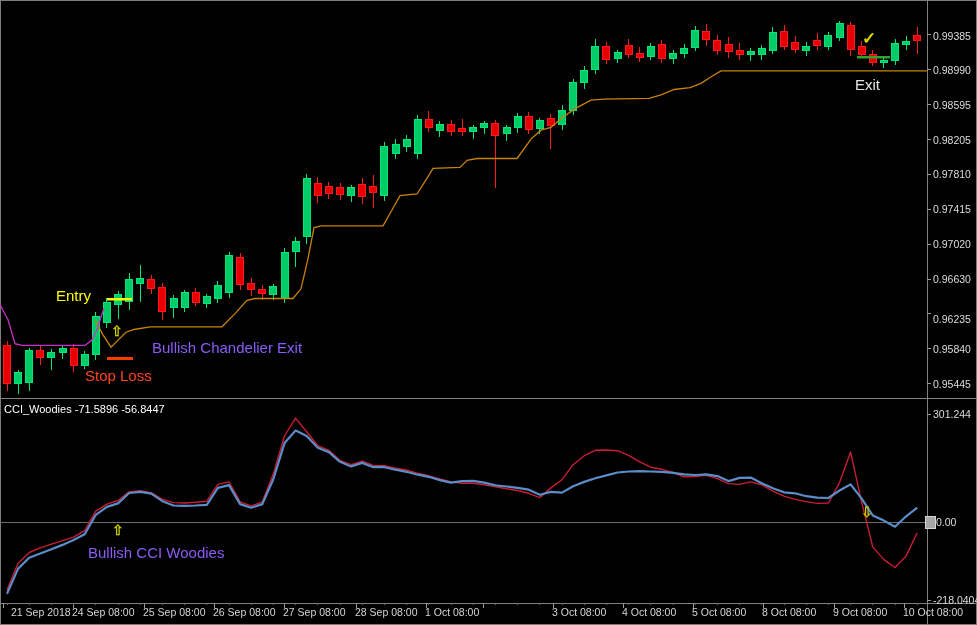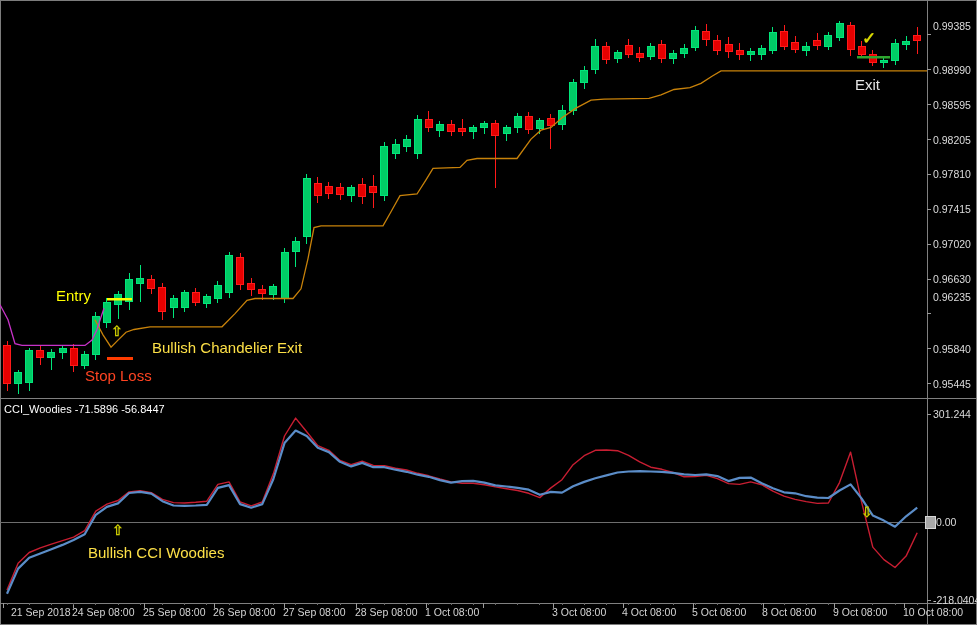--- a/index.html
+++ b/index.html
@@ -4,21 +4,21 @@
 <style>
   html,body{margin:0;padding:0;background:#000;}
   #win{position:relative;width:977px;height:625px;background:#000;overflow:hidden;
        font-family:"Liberation Sans",sans-serif;box-shadow:inset 0 0 0 1px #7c7c7c;}
   #chart-svg{position:absolute;left:0;top:0;}
   .lbl{position:absolute;white-space:nowrap;line-height:1;}
   .title{left:3px;top:3px;color:#fff;font-size:11px;}
   .title .tri{color:#a33b3b;font-size:8px;vertical-align:1px;margin-right:4px;}
   .cci-title{left:4px;top:404px;color:#fff;font-size:11px;}
   .ann-entry{color:#ffff00;font-size:15px;}
-  .ann-gold{color:#fde047;font-size:15px;}
+  .ann-gold{color:#8b5cf6;font-size:15px;}
   .ann-stop{color:#ff4422;font-size:15px;}
   .ann-exit{color:#e5e5e5;font-size:15px;}
   .arrow{color:#c9c900;font-size:14px;font-weight:bold;}
   .check{color:#d6d600;font-size:17px;font-weight:bold;}
   .ptick{position:absolute;color:#dcdcdc;font-size:10.5px;}
   .ttick{position:absolute;color:#d4d4d4;font-size:10.5px;top:607px;}
   .zerobox{position:absolute;width:9px;height:11px;background:#a8a8a8;border:1px solid #d6d6d6;}
 </style>
 </head>
 <body>
@@ -286,29 +286,29 @@
   <div class="lbl ann-gold" id="a-chand" style="left: 152px; top: 340px;">Bullish Chandelier Exit</div>
   <div class="lbl ann-exit" id="a-exit" style="left: 855px; top: 77px;">Exit</div>
   <div class="lbl ann-gold" id="a-ccib" style="left: 88px; top: 545px;">Bullish CCI Woodies</div>
 
   <div class="lbl arrow" id="a-up-main" style="left: 111px; top: 324px;">⇧</div>
   <div class="lbl arrow" id="a-up-cci" style="left: 112px; top: 523px;">⇧</div>
   <div class="lbl arrow" id="a-dn-cci" style="left: 861px; top: 505px;">⇩</div>
   <div class="lbl check" id="a-check" style="left: 862px; top: 30px;">✓</div>
 
   <div id="price-axis">
-      <div class="ptick lbl" style="left: 933px; top: 21px;">0.99385</div>
+      <div class="ptick lbl" style="left: 933px; top: 31px;">0.99385</div>
       <div class="ptick lbl" style="left: 933px; top: 64.9734px;">0.98990</div>
       <div class="ptick lbl" style="left: 933px; top: 99.9601px;">0.98595</div>
       <div class="ptick lbl" style="left: 933px; top: 134.504px;">0.98205</div>
       <div class="ptick lbl" style="left: 933px; top: 169.491px;">0.97810</div>
       <div class="ptick lbl" style="left: 933px; top: 204.477px; text-align: right;">0.97415</div>
       <div class="ptick lbl" style="left: 933px; top: 239.464px;">0.97020</div>
       <div class="ptick lbl" style="left: 933px; top: 274.008px;">0.96630</div>
-      <div class="ptick lbl" style="left: 933px; top: 292px;">0.96235</div>
+      <div class="ptick lbl" style="left: 933px; top: 314px;">0.96235</div>
       <div class="ptick lbl" style="left: 933px; top: 343.981px;">0.95840</div>
       <div class="ptick lbl" style="left: 933px; top: 378.968px;">0.95445</div>
       <div class="ptick lbl" style="left: 933px; top: 409.027px;">301.244</div>
       <div class="zerobox" style="left: 925px; top: 516px;"></div>
       <div class="ptick lbl" style="left: 936px; top: 517px; text-align: center;">0.00</div>
       <div class="ptick lbl" style="left: 933px; top: 595.151px;">-218.0404</div>
     </div>
   <div id="time-axis">
       <div class="ttick lbl" style="left: 11px;">21 Sep 2018</div>
       <div class="ttick lbl" style="left: 72px;">24 Sep 08:00</div>

